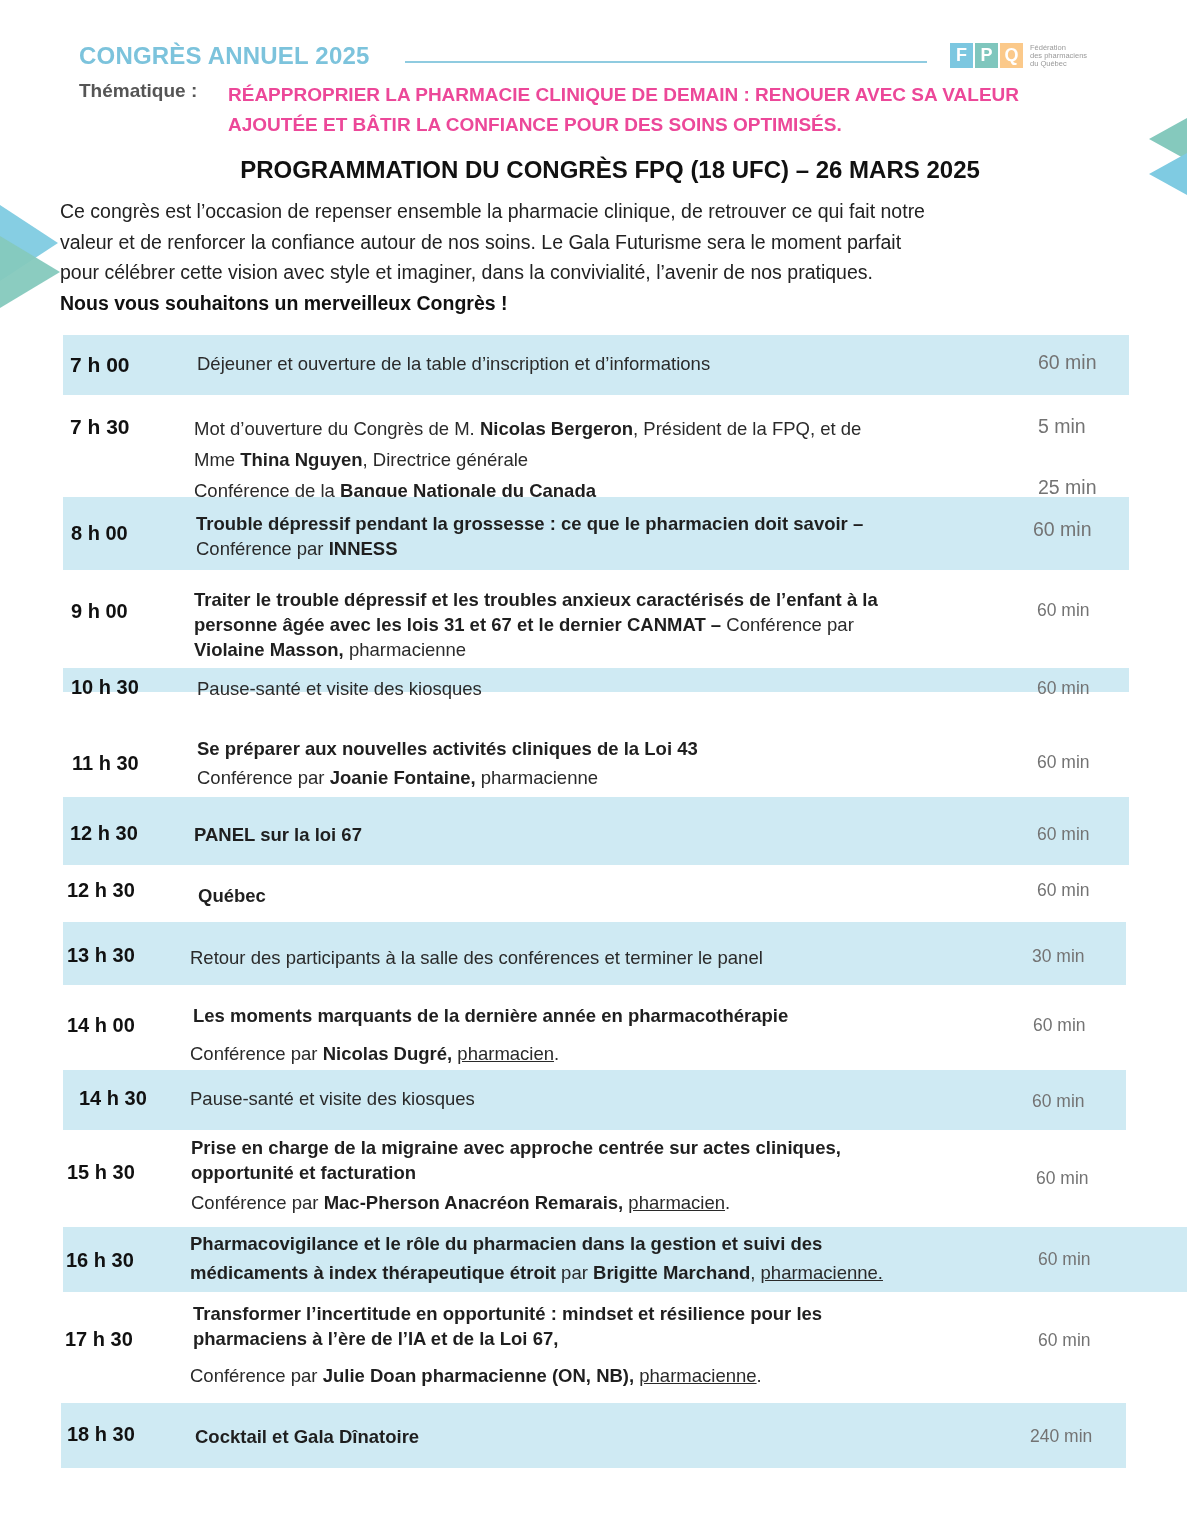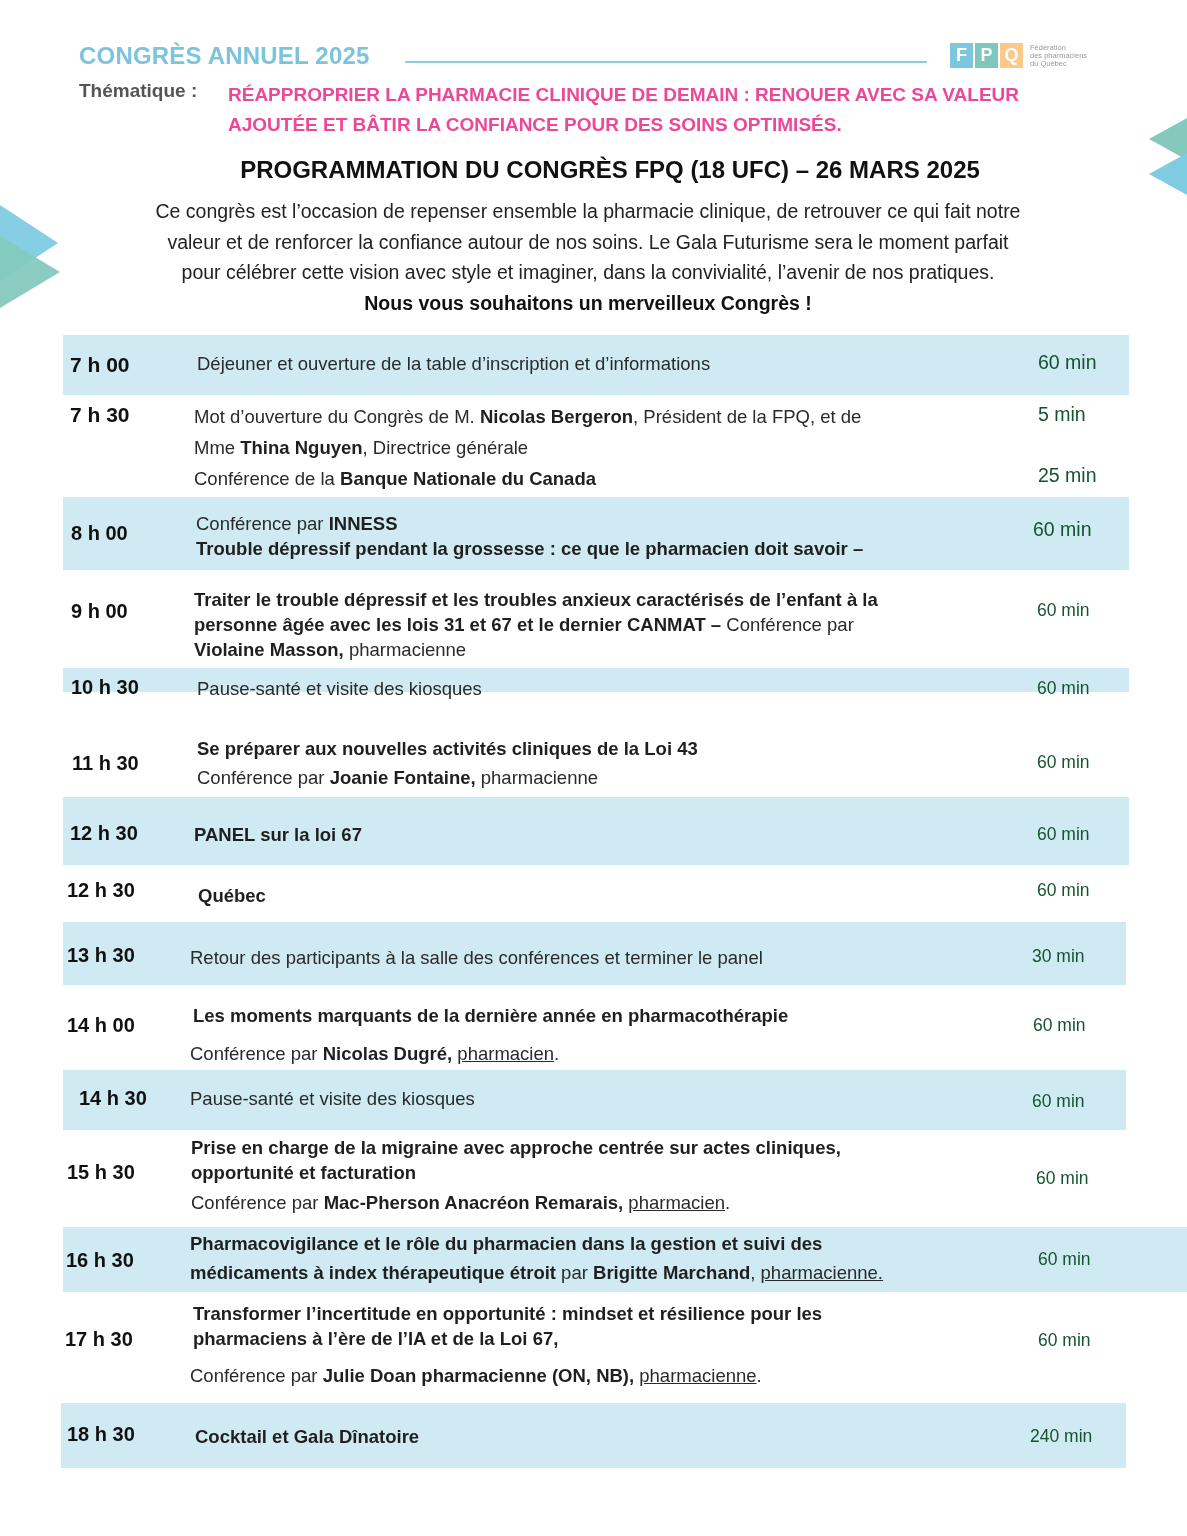--- a/index.html
+++ b/index.html
@@ -24,35 +24,35 @@
   .logo-sub { font-size: 7.5px; line-height: 8px; color: #9a9a9a; margin-left: 5px; width: 70px; }
 
   .theme-label { left: 79px; top: 80px; font-size: 19px; font-weight: bold; color: #555; white-space: nowrap; }
   .theme-text { left: 228px; top: 80px; font-size: 19px; font-weight: bold; color: #ec4899; line-height: 30px; width: 880px; }
 
   .program-title {
     left: 0; width: 1220px; top: 156px; text-align: center;
     font-size: 24px; font-weight: bold; color: #111; white-space: nowrap;
   }
   .intro {
-    left: 60px; width: 1056px; top: 196px; text-align: center;
+    left: 60px; width: 1056px; top: 196px; text-align: left;
     font-size: 19.5px; line-height: 30.5px; color: #222;
   }
   .intro-strong { font-weight: bold; color: #111; }
 
   
   .tri { position: absolute; width: 0; height: 0; }
 
   
   .row { position: absolute; left: 63px; width: 1066px; }
   .row.blue { background: #cfeaf3; }
   .time { position: absolute; font-size: 21px; font-weight: bold; color: #111; white-space: nowrap; }
   .desc { position: absolute; font-size: 18.5px; line-height: 25px; color: #2a2a2a; }
   .desc b, .b { font-weight: bold; color: #1f1f1f; }
-  .dur { position: absolute; font-size: 18.5px; color: #14532d; white-space: nowrap; }
+  .dur { position: absolute; font-size: 18.5px; color: #737373; white-space: nowrap; }
   .u { text-decoration: underline; }
 </style>
 </head>
 <body>
 
 <div class="tri" style="left:0; top:205px; border-top:38px solid transparent; border-bottom:38px solid transparent; border-left:58px solid #7fcbe2; opacity:0.95;"></div>
 <div class="tri" style="left:0; top:236px; border-top:36px solid transparent; border-bottom:36px solid transparent; border-left:60px solid #85c9bd; opacity:0.95;"></div>
 <div class="tri" style="left:1149px; top:118px; border-top:21px solid transparent; border-bottom:21px solid transparent; border-right:38px solid #85c9bd;"></div>
 <div class="tri" style="left:1149px; top:153px; border-top:21px solid transparent; border-bottom:21px solid transparent; border-right:38px solid #7fcbe2;"></div>
 
@@ -82,36 +82,36 @@
 </div>
 
 <div>
 
   <div class="row blue" style="top:335px; height:60px;">
     <div class="time" style="left:7px; top:18px;">7 h 00</div>
     <div class="desc" style="left:134px; top:16px;">Déjeuner et ouverture de la table d’inscription et d’informations</div>
     <div class="dur" style="left:975px; top:16px; font-size:19.5px;">60 min</div>
   </div>
 
-  <div class="row" style="top:395px; height:126px;">
+  <div class="row" style="top:407px; height:126px;">
     <div class="time" style="left:7px; top:8px;">7 h 30</div>
     <div class="desc" style="left:131px; top:6px; line-height:31px;">
       <div><span>Mot d’ouverture du Congrès de M. </span><b>Nicolas Bergeron</b><span>, Président de la FPQ, et de</span></div>
       <div><span>Mme </span><b>Thina Nguyen</b><span>, Directrice générale</span></div>
       <div><span>Conférence de la </span><b>Banque Nationale du Canada</b></div>
     </div>
     <div class="dur" style="left:975px; top:8px; font-size:19.5px;">5 min</div>
     <div class="dur" style="left:975px; top:69px; font-size:19.5px;">25 min</div>
   </div>
 
   <div class="row blue" style="top:497px; height:73px;">
     <div class="time" style="left:8px; top:25px; font-size:20px;">8 h 00</div>
     <div class="desc" style="left:133px; top:14px;">
+      <div><b>Trouble dépressif pendant la grossesse : ce que le pharmacien doit savoir –</b></div>
       <div><span>Conférence par </span><b>INNESS</b></div>
-      <div><b>Trouble dépressif pendant la grossesse : ce que le pharmacien doit savoir –</b></div>
     </div>
     <div class="dur" style="left:970px; top:21px; font-size:19.5px;">60 min</div>
   </div>
 
   <div class="row" style="top:570px; height:98px;">
     <div class="time" style="left:8px; top:30px; font-size:20px;">9 h 00</div>
     <div class="desc" style="left:131px; top:17px;">
       <div><b>Traiter le trouble dépressif et les troubles anxieux caractérisés de l’enfant à la</b></div>
       <div><b>personne âgée avec les lois 31 et 67 et le dernier CANMAT –</b><span> Conférence par</span></div>
       <div><b>Violaine Masson,</b><span> pharmacienne</span></div>

